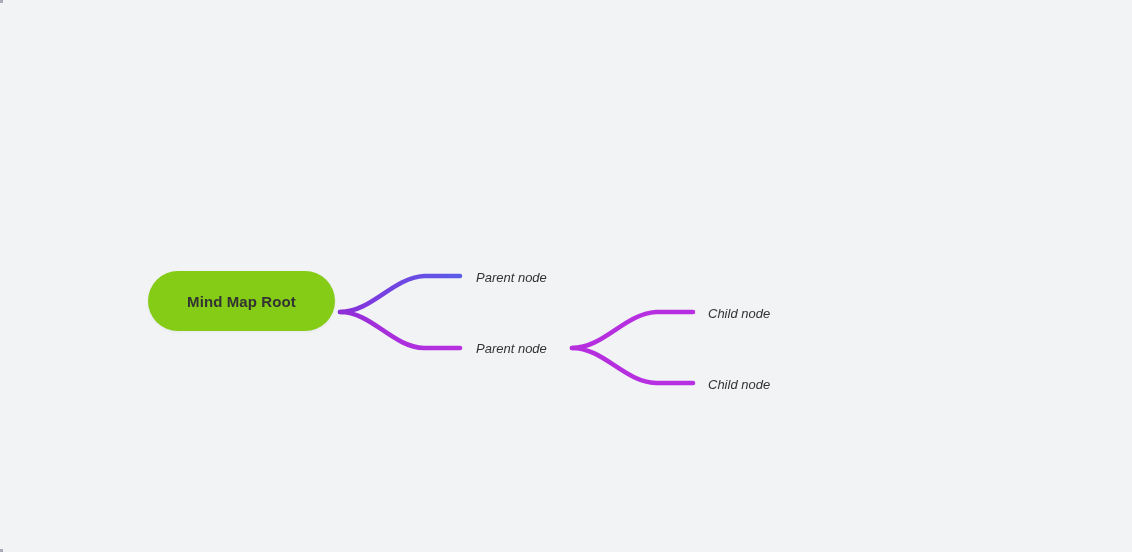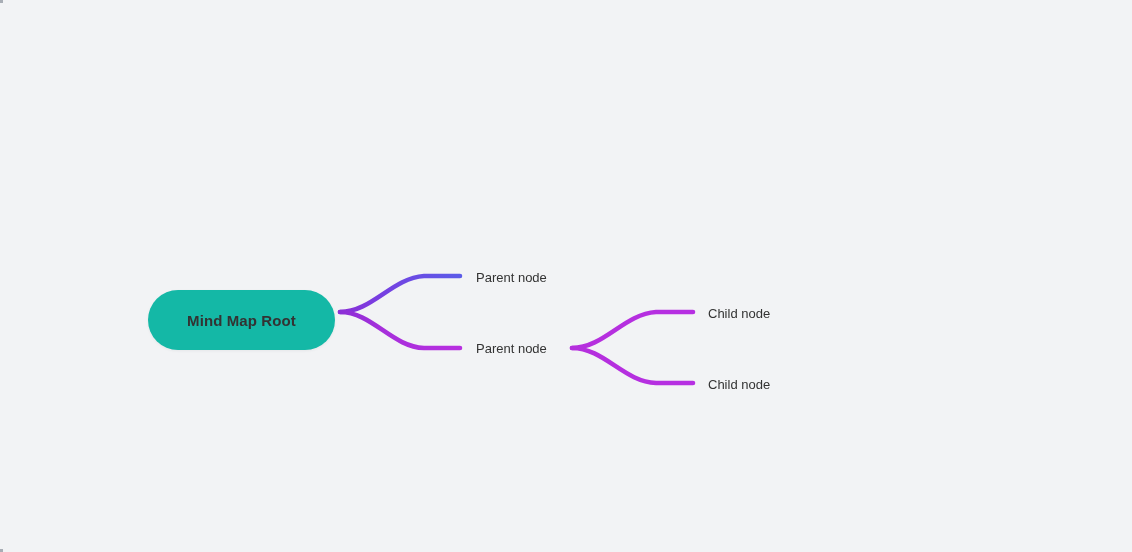--- a/index.html
+++ b/index.html
@@ -28,41 +28,42 @@
     width: 1132px;
     height: 552px;
     pointer-events: none;
   }
   .node {
     position: absolute;
     box-sizing: border-box;
   }
   .root-node {
     left: 148px;
-    top: 290px;
+    top: 271px;
     width: 187px;
     height: 60px;
-    background: #14b8a6;
+    background: #84cc16;
     border-radius: 30px;
     display: flex;
     align-items: center;
     justify-content: center;
     box-shadow: 0 1px 3px rgba(30, 35, 50, 0.06);
   }
   .root-label {
     font-size: 15px;
     font-weight: bold;
     color: #333333;
     letter-spacing: 0.1px;
     white-space: nowrap;
   }
   .leaf-node {
     display: flex;
     align-items: center;
     height: 18px;
+    font-style: italic;
   }
   .leaf-label {
     font-size: 13px;
     color: #333333;
     white-space: nowrap;
     line-height: 18px;
   }
   .corner-mark {
     position: absolute;
     width: 3px;

